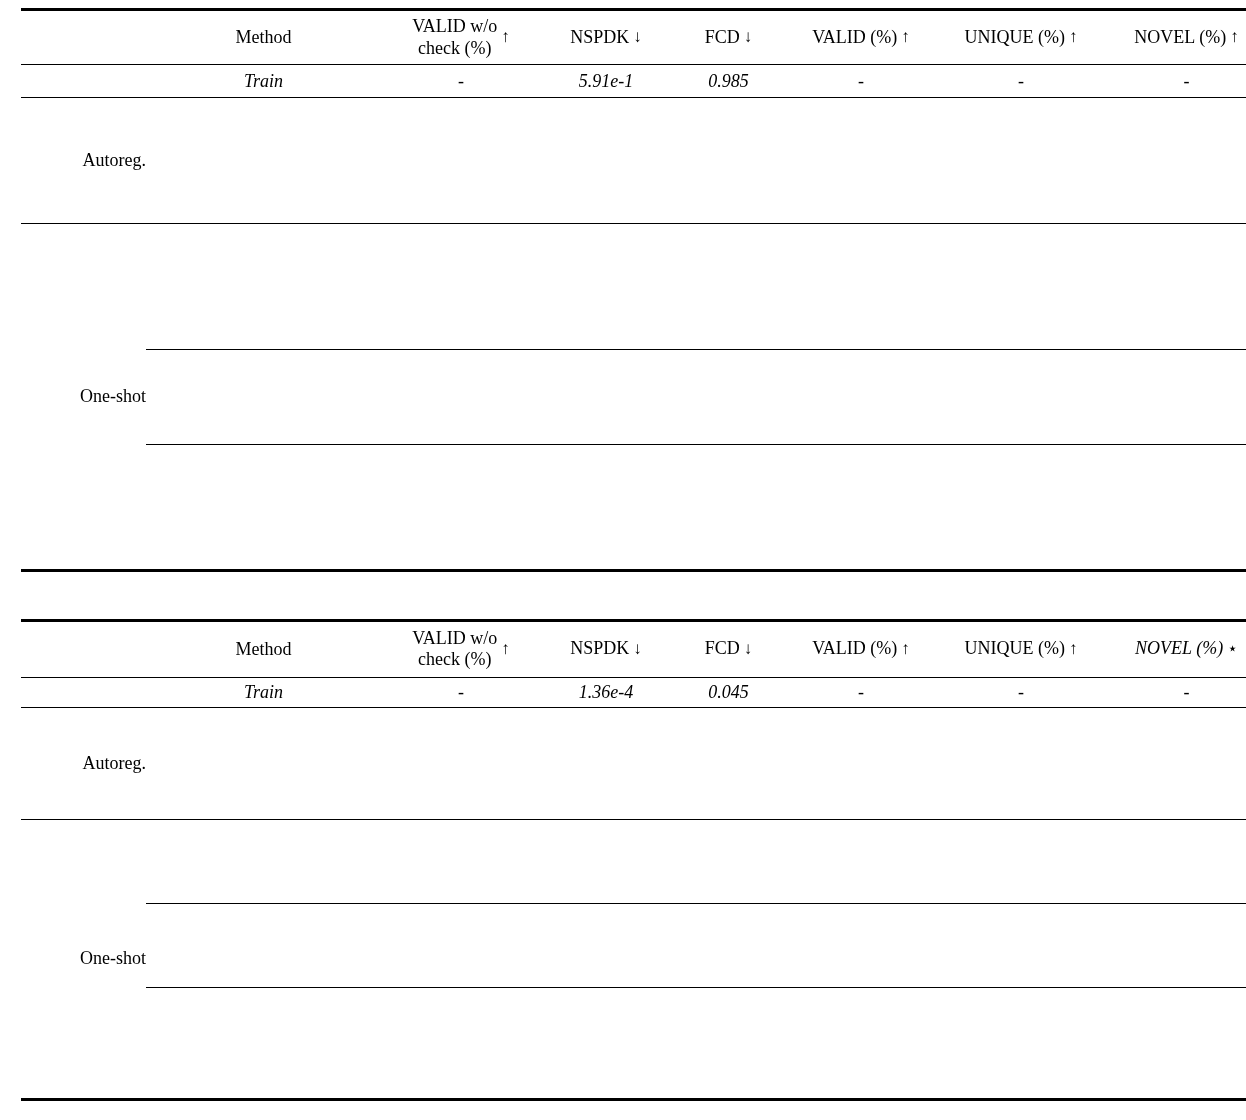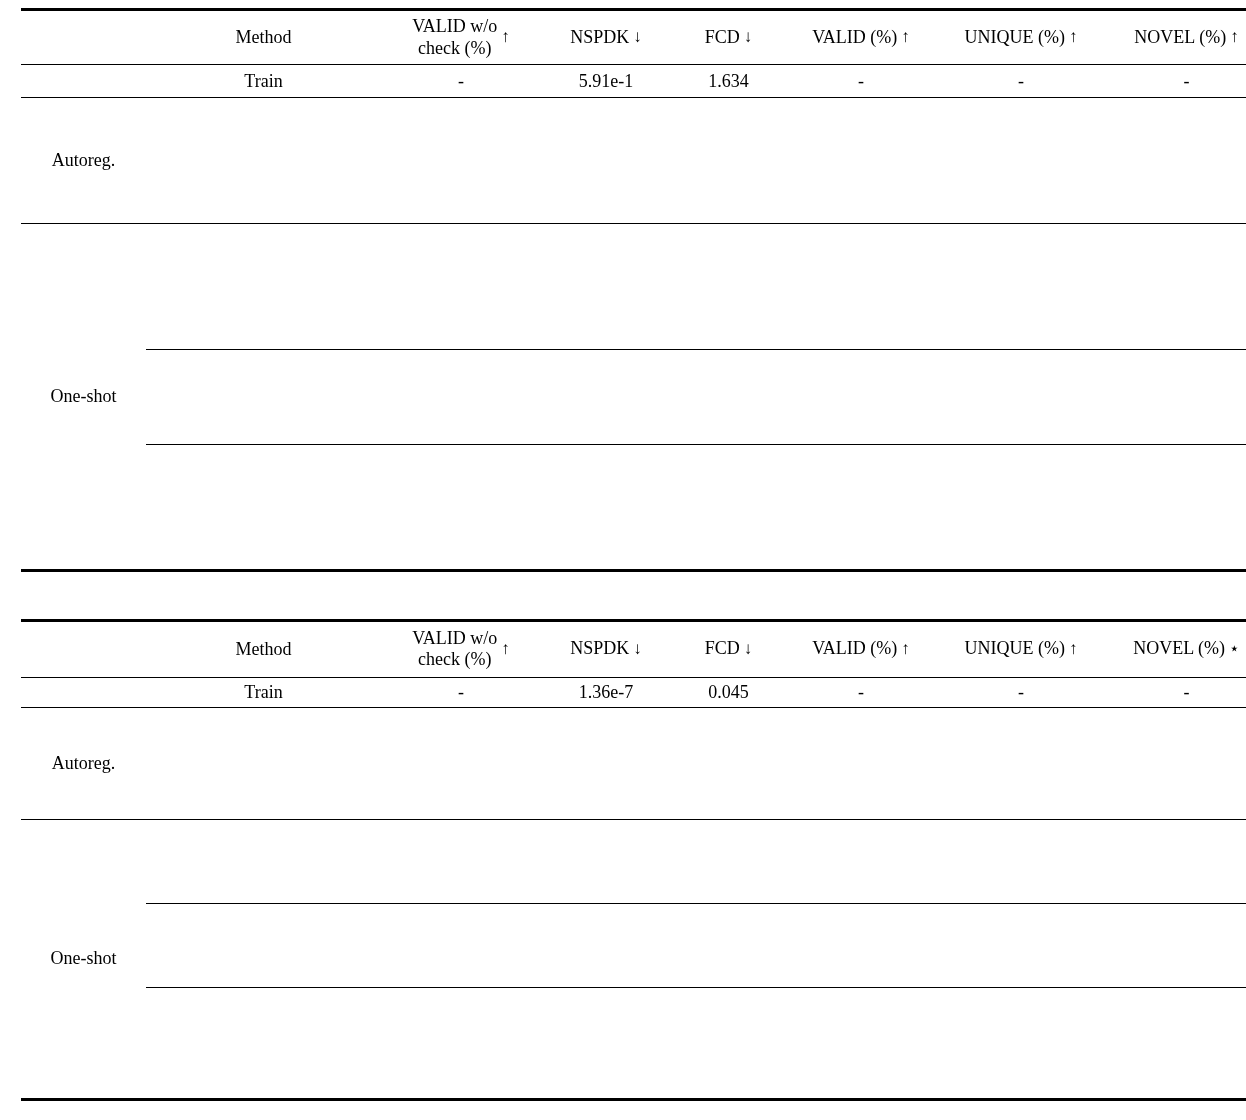--- a/index.html
+++ b/index.html
@@ -38,26 +38,26 @@
   }
   
   .t0 .row-head  { height: 55px;   }
   .t0 .row-train { height: 33px;   }
   .t0 .row-data  { height: 31.5px; }
   .t1 .row-head  { height: 57px;   }
   .t1 .row-train { height: 30px;   }
   .t1 .row-data  { height: 28px;   }
 
   
-  tr.rule-full > td { border-top: 1.5px solid #000; }
+  tr.rule-full > td { border-top: 1.5px solid #000; text-align: right; }
   tr.rule-part > td { border-top: 1.2px solid #000; }
   tr.row-head  > td { border-bottom: 1.5px solid #000; }
 
   td.group-cell { font-size: 18px; }
-  .it { }
+  .it { font-style: italic; }
   .b  { font-weight: bold; }
 
   .hdr-flex {
     display: flex;
     align-items: center;
     justify-content: center;
     gap: 4px;
     line-height: 1.18;
   }
   .hdr-mark { font-size: 17px; }
@@ -117,21 +117,21 @@
                 <span>NOVEL (%)</span>
                 <span class="hdr-mark">↑</span>
               </div>
             </td>
           </tr>
           <tr class="row-train">
             <td></td>
             <td class="it">Train</td>
             <td class="it">-</td>
             <td class="it">5.91e-1</td>
-            <td class="it">1.634</td>
+            <td class="it">0.985</td>
             <td class="it">-</td>
             <td class="it">-</td>
             <td class="it">-</td>
           </tr>
           <tr class="row-data rule-full">
             <td class="group-cell" rowspan="4">Autoreg.</td>
             <td></td>
             <td></td>
             <td></td>
             <td></td>
@@ -319,21 +319,21 @@
               <div class="hdr-flex">
                 <span class="it">NOVEL (%)</span>
                 <span class="hdr-mark">⋆</span>
               </div>
             </td>
           </tr>
           <tr class="row-train">
             <td></td>
             <td class="it">Train</td>
             <td class="it">-</td>
-            <td class="it">1.36e-7</td>
+            <td class="it">1.36e-4</td>
             <td class="it">0.045</td>
             <td class="it">-</td>
             <td class="it">-</td>
             <td class="it">-</td>
           </tr>
           <tr class="row-data rule-full">
             <td class="group-cell" rowspan="4">Autoreg.</td>
             <td></td>
             <td></td>
             <td></td>

